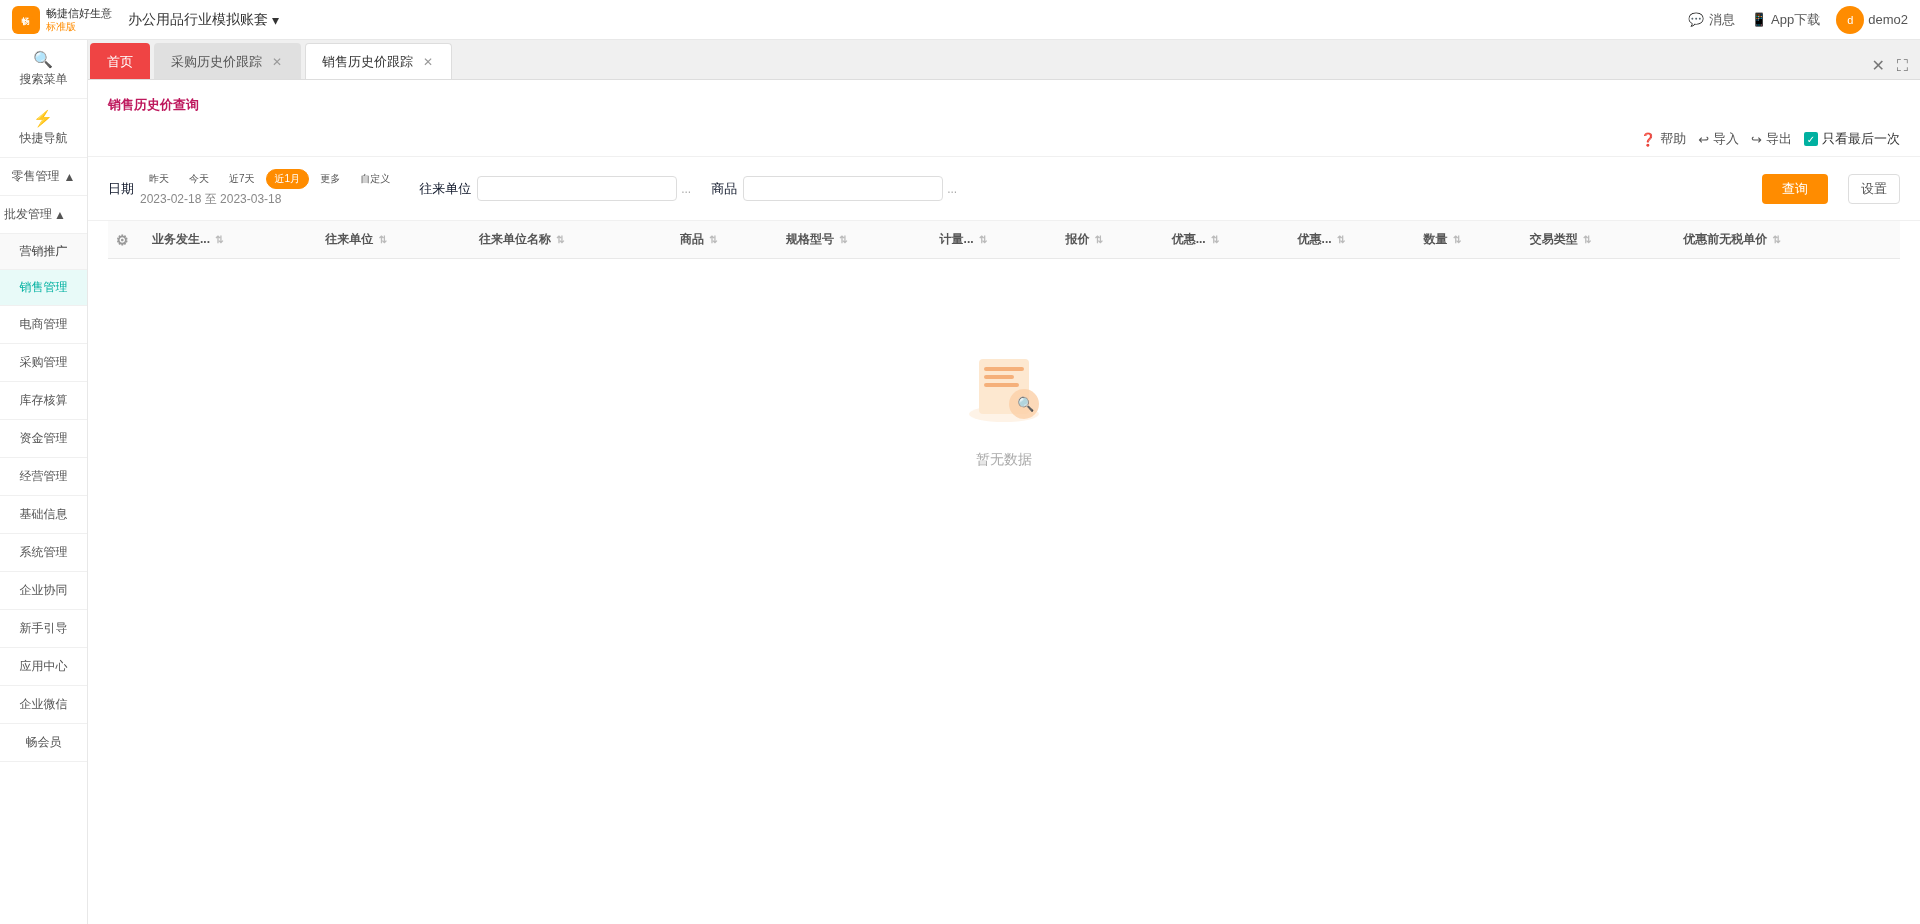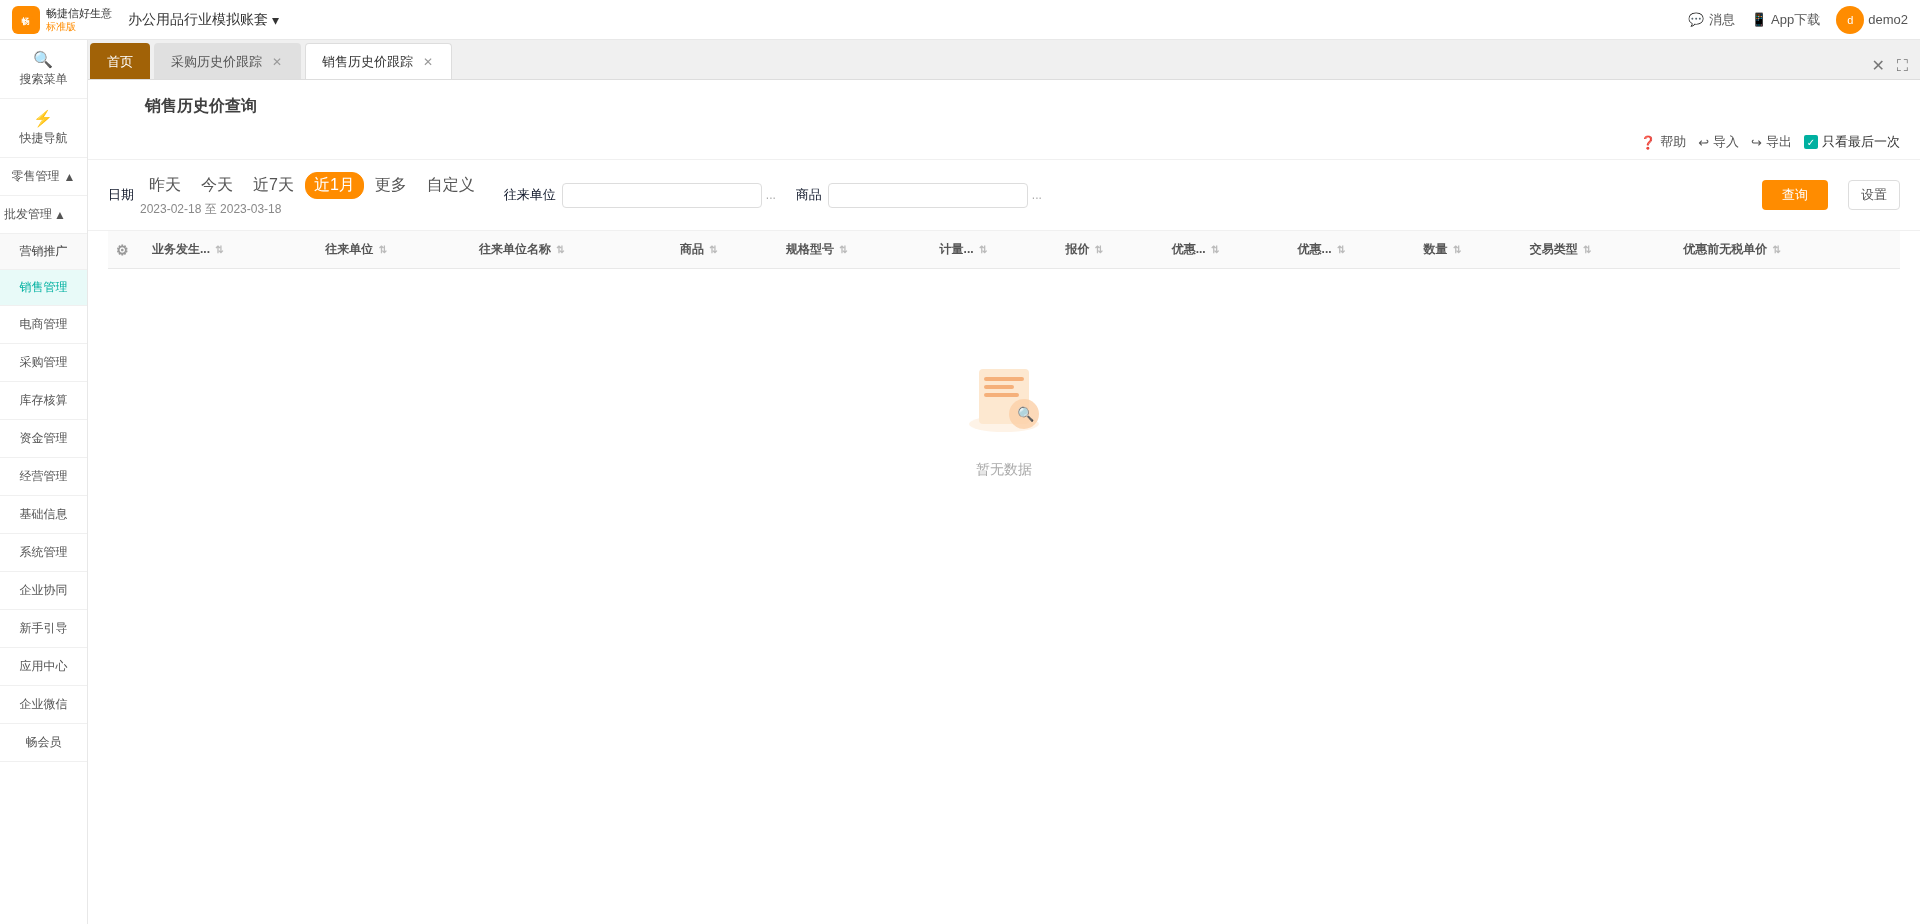--- a/index.html
+++ b/index.html
@@ -30,42 +30,42 @@
     .sidebar-sub .sidebar-item { font-size: 12px; color: #444; padding: 9px 4px; }
     .sidebar-sub .sidebar-item.active { color: #00b0a0; background: #e8faf8; }
 
     
     .content-area { flex: 1; display: flex; flex-direction: column; overflow: hidden; }
 
     
     .tab-bar { height: 40px; background: #f0f0f0; display: flex; align-items: flex-end; padding-left: 0; border-bottom: 1px solid #ddd; }
     .tab { height: 36px; padding: 0 16px; display: flex; align-items: center; gap: 8px; cursor: pointer; font-size: 13px; border: 1px solid transparent; border-bottom: none; border-radius: 4px 4px 0 0; background: #e0e0e0; color: #555; margin-right: 2px; margin-left: 2px; }
     .tab.active { background: #fff; color: #333; border-color: #ddd; }
-    .tab-home { background: #a16207; color: #fff; text-align: right; }
+    .tab-home { background: #ef4444; color: #fff; text-align: right; }
     .tab-close { font-size: 12px; color: #999; cursor: pointer; padding: 2px; border-radius: 2px; }
     .tab-controls { margin-left: auto; display: flex; align-items: center; gap: 4px; padding-right: 8px; }
     .tab-controls span { cursor: pointer; padding: 4px; color: #777; font-size: 16px; }
 
     
     .page-content { flex: 1; overflow: auto; background: #fff; padding: 0; }
     .page-header { padding: 16px 20px 8px; }
-    .page-title { font-size: 16px; font-weight: 600; color: #404040; margin-left: 37px; }
+    .page-title { font-size: 13px; font-weight: 600; color: #be185d; }
 
     
     .toolbar { padding: 8px 20px; display: flex; align-items: center; justify-content: flex-end; gap: 12px; border-bottom: 1px solid #f0f0f0; }
     .toolbar-item { display: flex; align-items: center; gap: 4px; color: #555; cursor: pointer; font-size: 13px; }
     .checkbox-label { display: flex; align-items: center; gap: 4px; cursor: pointer; font-size: 13px; color: #333; }
     .checkbox-teal { width: 14px; height: 14px; background: #00b0a0; border-radius: 2px; display: flex; align-items: center; justify-content: center; color: white; font-size: 10px; }
 
     
     .filter-bar { padding: 12px 20px; display: flex; align-items: center; gap: 20px; border-bottom: 1px solid #f0f0f0; flex-wrap: wrap; }
     .filter-group { display: flex; align-items: center; gap: 6px; }
     .filter-label { color: #0f172a; font-size: 13px; white-space: nowrap; }
     .date-btns { display: flex; align-items: center; gap: 2px; }
-    .date-btn { padding: 2px 8px; border-radius: 12px; border: 1px solid transparent; cursor: pointer; font-size: 16px; color: #555; background: transparent; }
+    .date-btn { padding: 2px 8px; border-radius: 12px; border: 1px solid transparent; cursor: pointer; font-size: 10px; color: #555; background: transparent; }
     .date-btn.active { background: #ff8c00; color: #fff; border-color: #ff8c00; border-radius: 12px; }
     .date-range { font-size: 12px; color: #888; margin-top: 2px; }
     .filter-input-group { display: flex; align-items: center; gap: 4px; }
     .filter-input { border: 1px solid #ddd; border-radius: 4px; padding: 4px 8px; font-size: 13px; width: 200px; outline: none; color: #333; }
     .filter-dots { color: #aaa; font-size: 12px; cursor: pointer; }
     .search-btn { background: #ff8c00; color: #fff; border: none; border-radius: 4px; padding: 6px 20px; cursor: pointer; font-size: 13px; }
     .settings-btn { background: #fff; color: #555; border: 1px solid #ddd; border-radius: 4px; padding: 5px 12px; cursor: pointer; font-size: 13px; }
     .filter-date-col { display: flex; flex-direction: column; }
 
     

